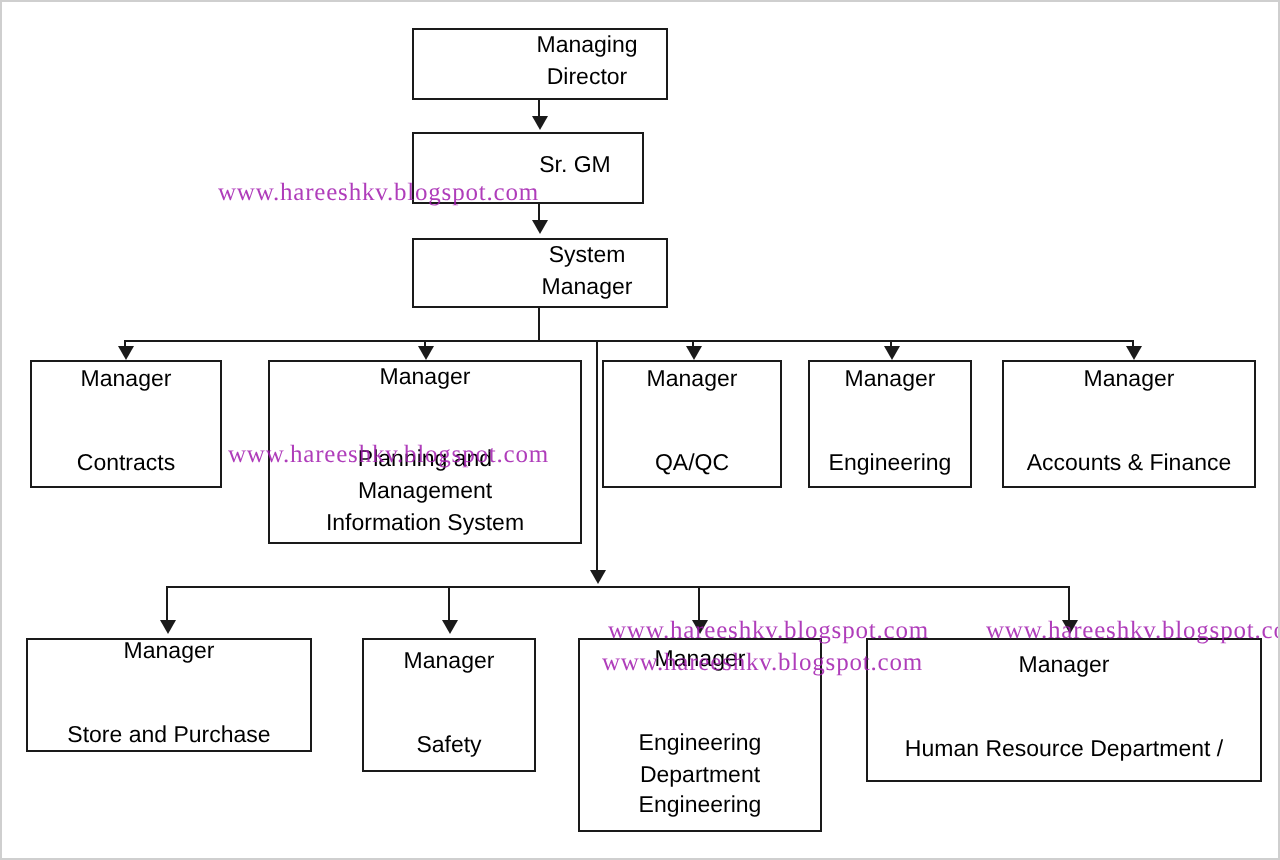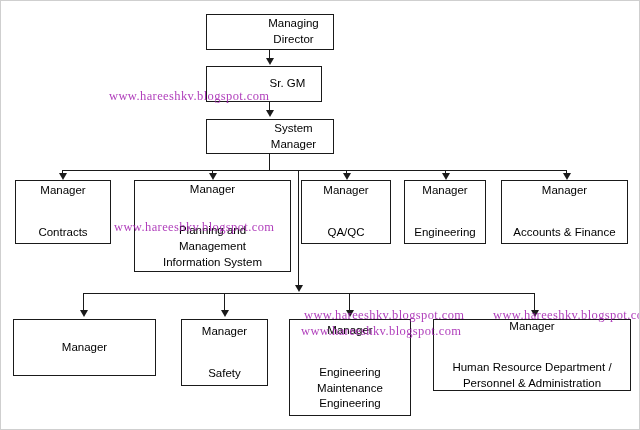--- a/index.html
+++ b/index.html
@@ -152,38 +152,38 @@
   <div class="arrow" style="left:220px; top:309px;"></div>
 
   <div class="connector v" style="left:348px; top:292px; height:19px;"></div>
   <div class="arrow" style="left:345px; top:309px;"></div>
 
   <div class="connector v" style="left:533px; top:292px; height:19px;"></div>
   <div class="arrow" style="left:530px; top:309px;"></div>
 
   <div class="node" style="left:12px; top:318px; width:143px; height:57px;">
     <span class="role">Manager</span>
+    <span class="dept">Store and Purchase</span>
   </div>
 
   <div class="node" style="left:180px; top:318px; width:87px; height:67px;">
     <span class="role">Manager</span>
     <span class="dept">Safety</span>
   </div>
 
   <div class="node" style="left:288px; top:318px; width:122px; height:97px;">
     <span class="role">Manager</span>
     <span class="dept">Engineering</span>
-    <span class="role">Maintenance</span>
+    <span class="role">Department</span>
     <span class="role">Engineering</span>
   </div>
 
   <div class="node" style="left:432px; top:318px; width:198px; height:72px;">
     <span class="role">Manager</span>
     <span class="dept">Human Resource Department /</span>
-    <span class="role">Personnel &amp; Administration</span>
   </div>
 
   <div class="watermark" style="left:108px; top:88px;">www.hareeshkv.blogspot.com</div>
   <div class="watermark" style="left:113px; top:219px;">www.hareeshkv.blogspot.com</div>
   <div class="watermark" style="left:303px; top:307px;">www.hareeshkv.blogspot.com</div>
   <div class="watermark" style="left:492px; top:307px;">www.hareeshkv.blogspot.com</div>
   <div class="watermark" style="left:300px; top:323px;">www.hareeshkv.blogspot.com</div>
 
 </div>
 

